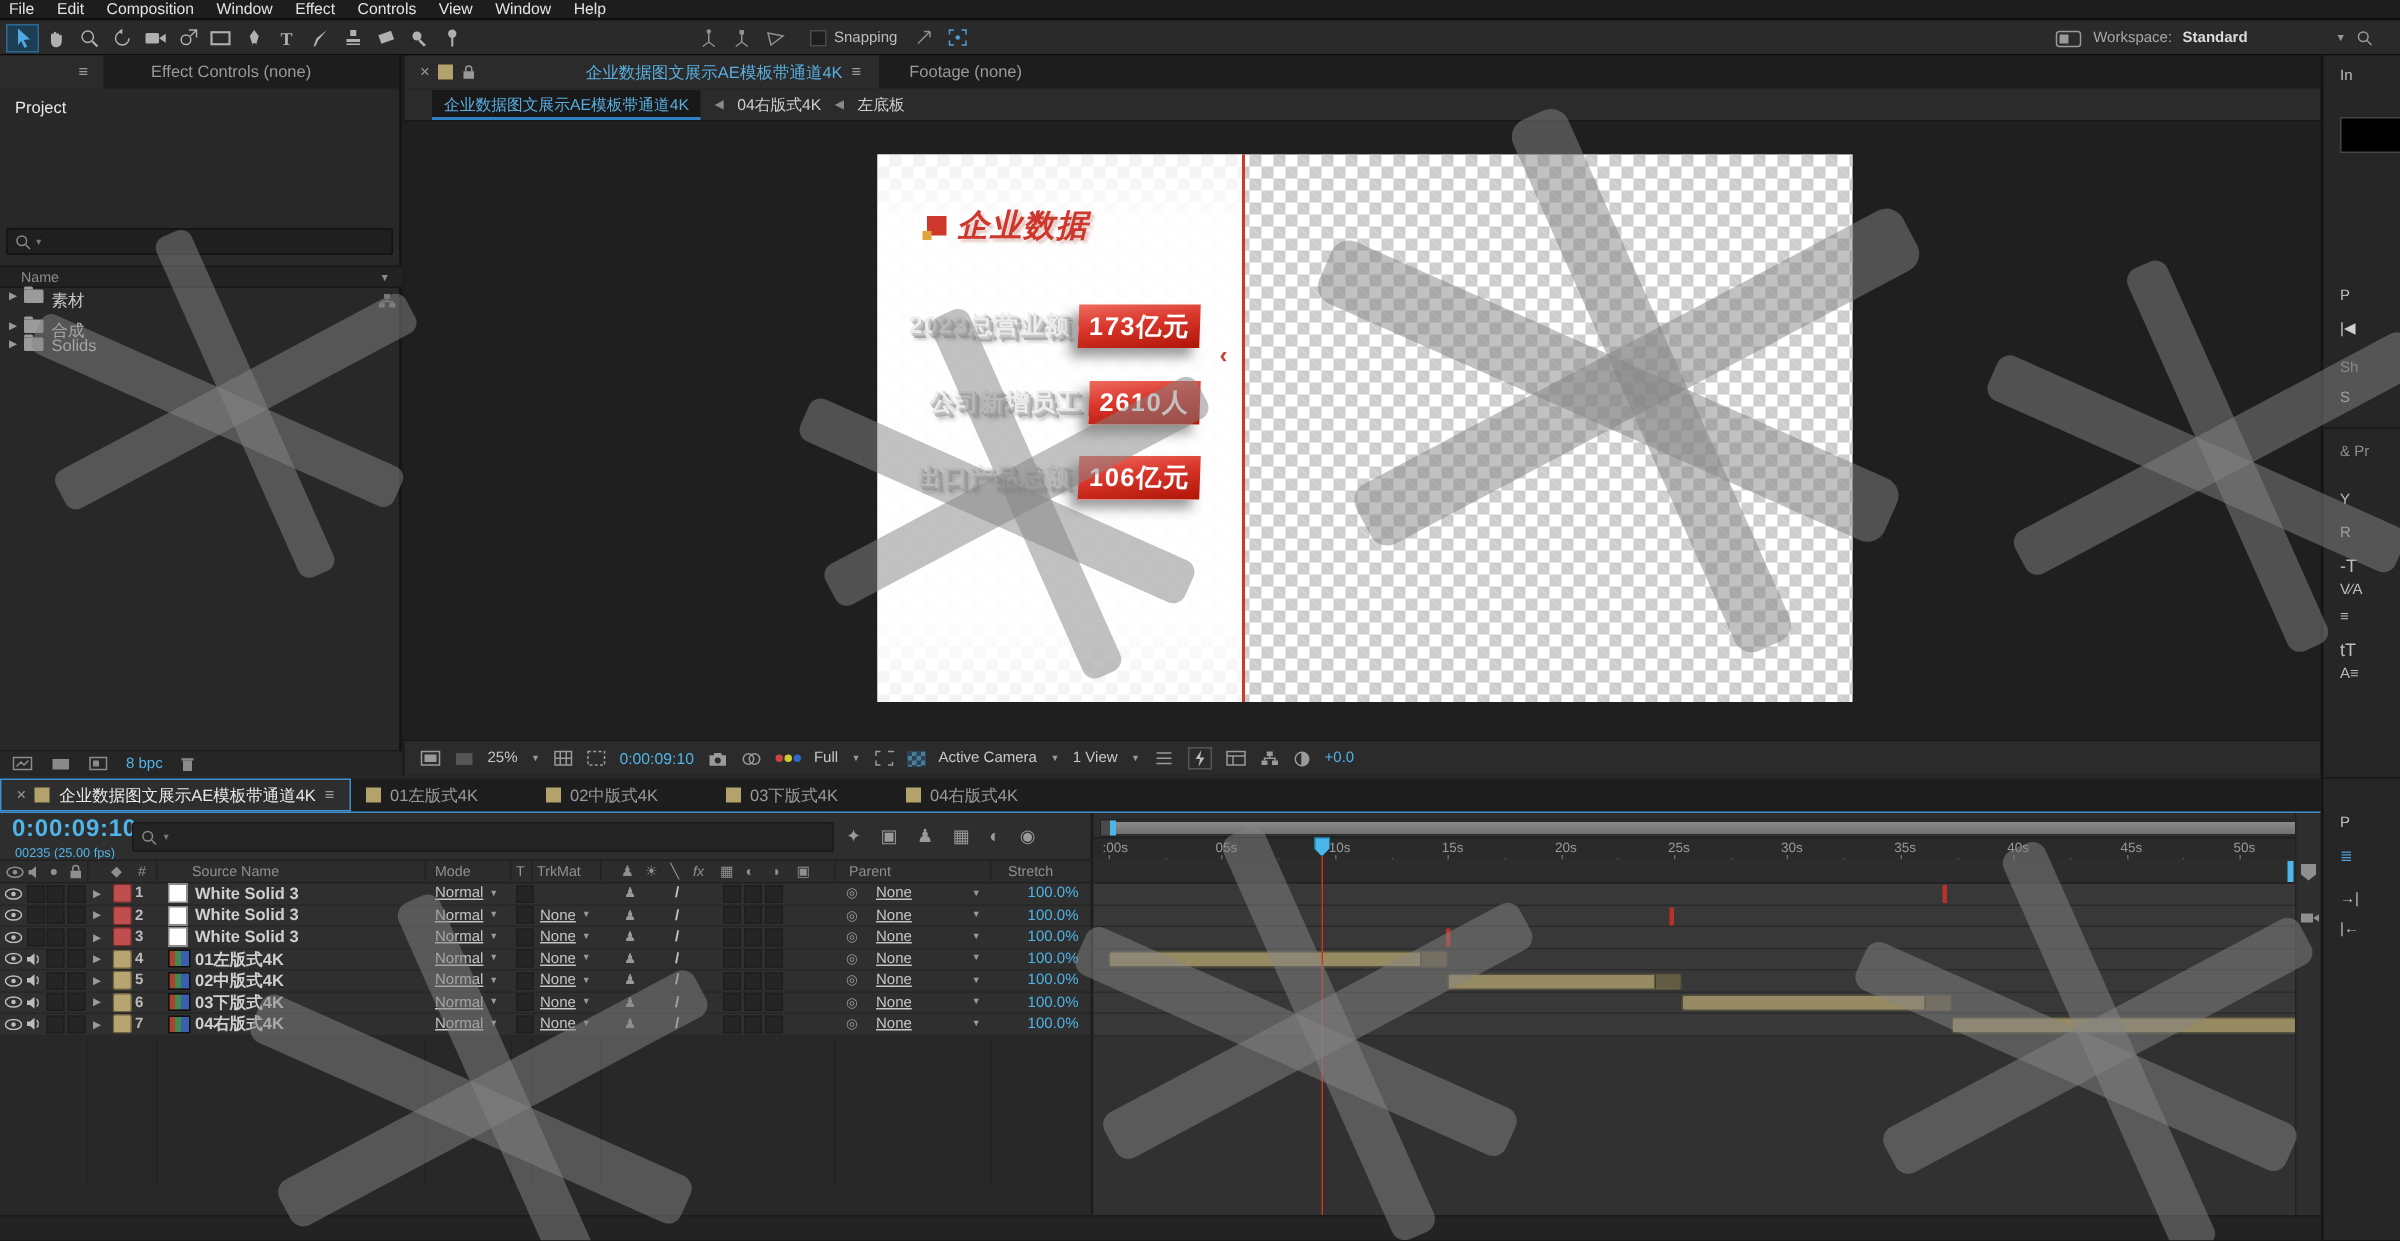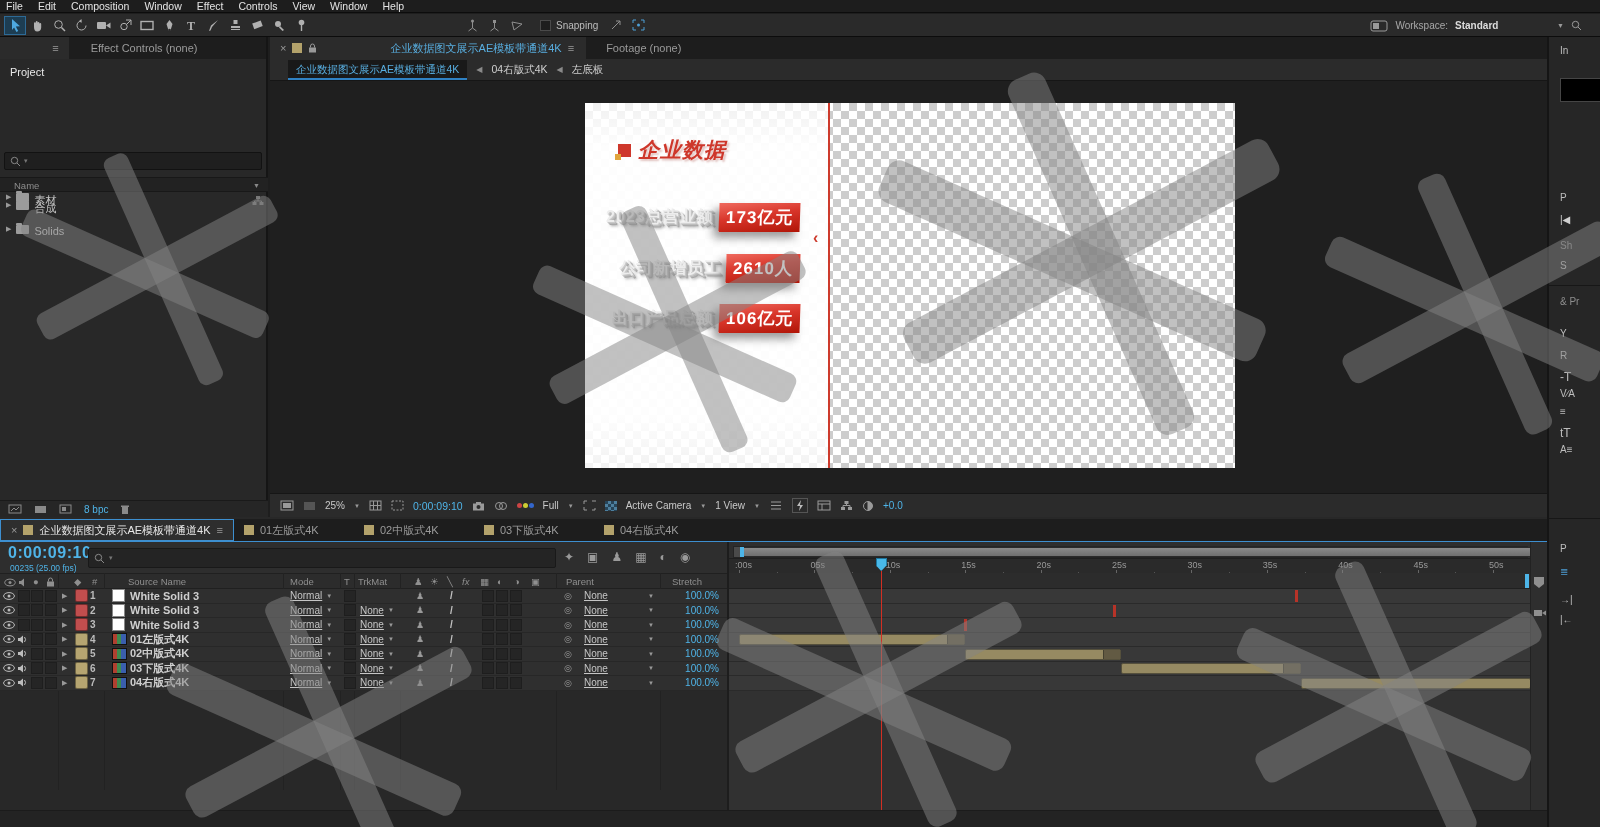--- a/index.html
+++ b/index.html
@@ -274,40 +274,40 @@
         </svg>
     </span>
   </div>
 
   <div id="project">
     <div class="tabs">
       <div class="tabon">
         <span class="ptab on">Project</span>
         <span class="ic">≡</span>
       </div>
-      <span class="ptab" style="margin-left:22px;">Effect Controls (none)</span>
+      <span class="ptab" style="margin-left:32px;">Effect Controls (none)</span>
     </div>
     <div id="proj-search">
       <svg width="11" height="11">
           <circle cx="4.5" cy="4.5" r="3.2" fill="none" stroke="#888"></circle>
           <path d="M7 7l3 3" stroke="#888"></path>
         </svg>
       <span style="font-size:7px;color:#777;">▾</span>
     </div>
     <div id="proj-namehdr">
       <span>Name</span>
       <span style="position:absolute;right:8px;top:0;font-size:7px;color:#888;">▼</span>
     </div>
     <div id="proj-rows">
         <div class="prow" style="top: 156px;">
           <span class="car">▶</span>
           <span class="folder"></span>
           <span class="plabel">素材</span>
         </div>
-        <div class="prow" style="top: 164px;">
+        <div class="prow" style="top: 176px;">
           <span class="car">▶</span>
           <span class="folder"></span>
           <span class="plabel">合成</span>
         </div>
         <div class="prow" style="top: 188px;">
           <span class="car">▶</span>
           <span class="folder"></span>
           <span class="plabel">Solids</span>
         </div>
       </div>

